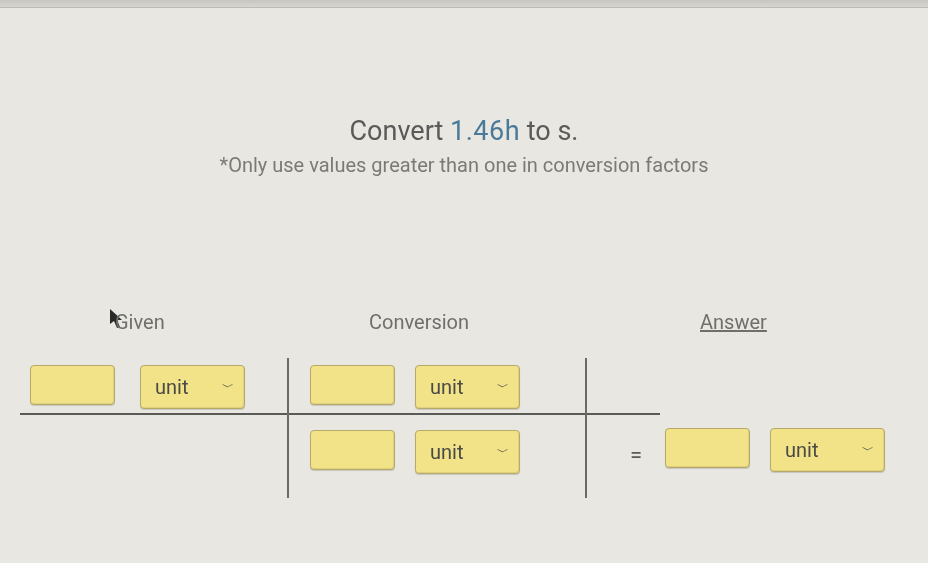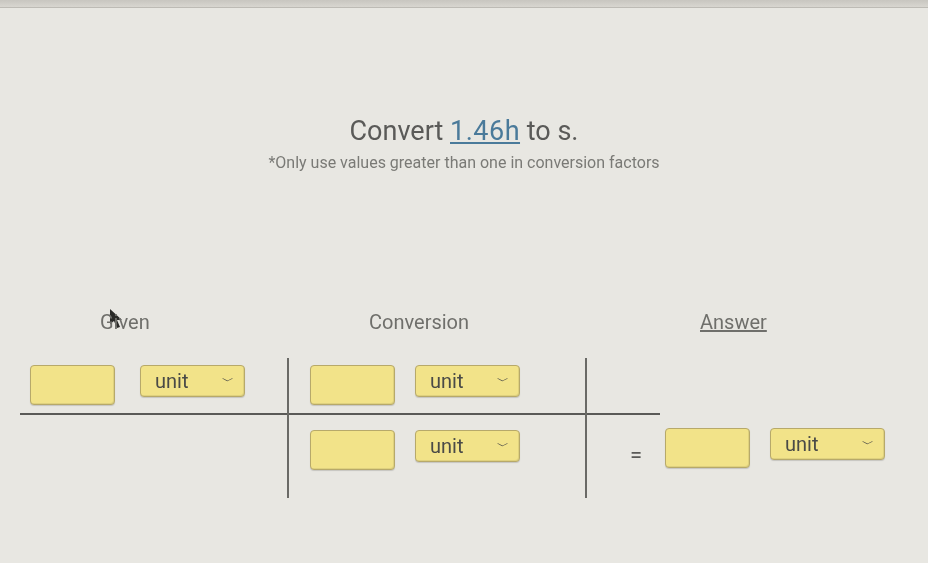--- a/index.html
+++ b/index.html
@@ -23,42 +23,41 @@
       text-align: center;
     }
     .title {
       font-size: 27px;
       color: #5a5a58;
       font-weight: 400;
     }
     .title .value {
       color: #4a7a9a;
       letter-spacing: 0.5px;
-      text-decoration: underline;
     }
     .subtitle {
       margin-top: 6px;
-      font-size: 16px;
+      font-size: 20px;
       color: #7a7a76;
       font-weight: 400;
     }
     .workarea {
       position: absolute;
       top: 310px;
       left: 0;
       width: 100%;
     }
     .labels {
       position: absolute;
       top: 0;
       width: 100%;
       font-size: 20px;
       color: #6f6f6b;
     }
-    .lbl-given   { position: absolute; left: 100px; top: 0; }
+    .lbl-given   { position: absolute; left: 115px; top: 0; }
     .lbl-conv    { position: absolute; left: 369px; top: 0; }
     .lbl-answer  { position: absolute; left: 700px; top: 0; text-decoration: underline; }
 
     .cursor {
       position: absolute;
       left: 109px;
       top: -2px;
       width: 16px;
       height: 22px;
     }
@@ -100,21 +99,21 @@
       height: 40px;
       background: #f2e389;
       border: 1px solid #b7a96a;
       border-radius: 4px;
       box-shadow: inset -1px -1px 0 rgba(0,0,0,0.08), 0 1px 1px rgba(0,0,0,0.15);
     }
     .field.num   { width: 85px; }
 
     .unit-select {
       position: absolute;
-      height: 32px;
+      height: 44px;
       width: 105px;
       background: #f2e389;
       border: 1px solid #b7a96a;
       border-radius: 4px;
       box-shadow: inset -1px -1px 0 rgba(0,0,0,0.08), 0 1px 1px rgba(0,0,0,0.15);
       display: flex;
       align-items: center;
       padding: 0 10px 0 14px;
       font-size: 20px;
       color: #4a4a47;

